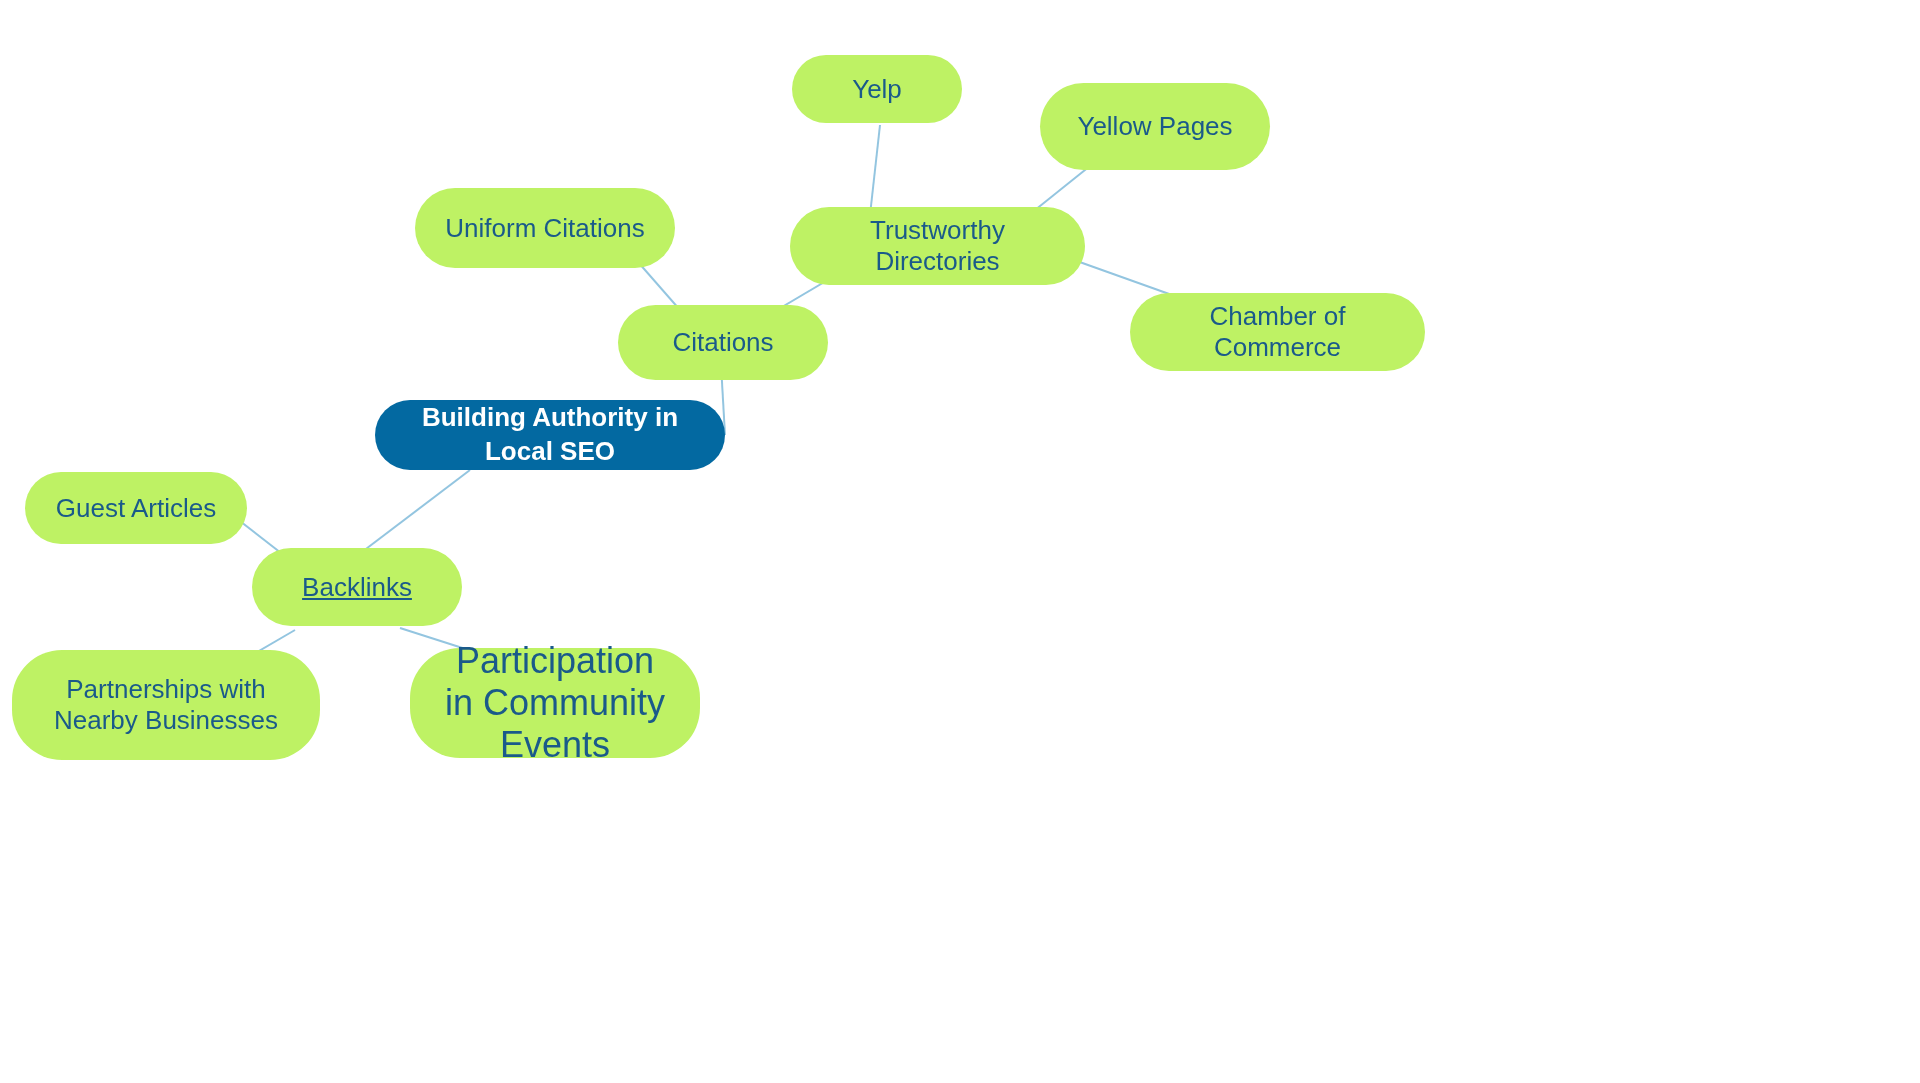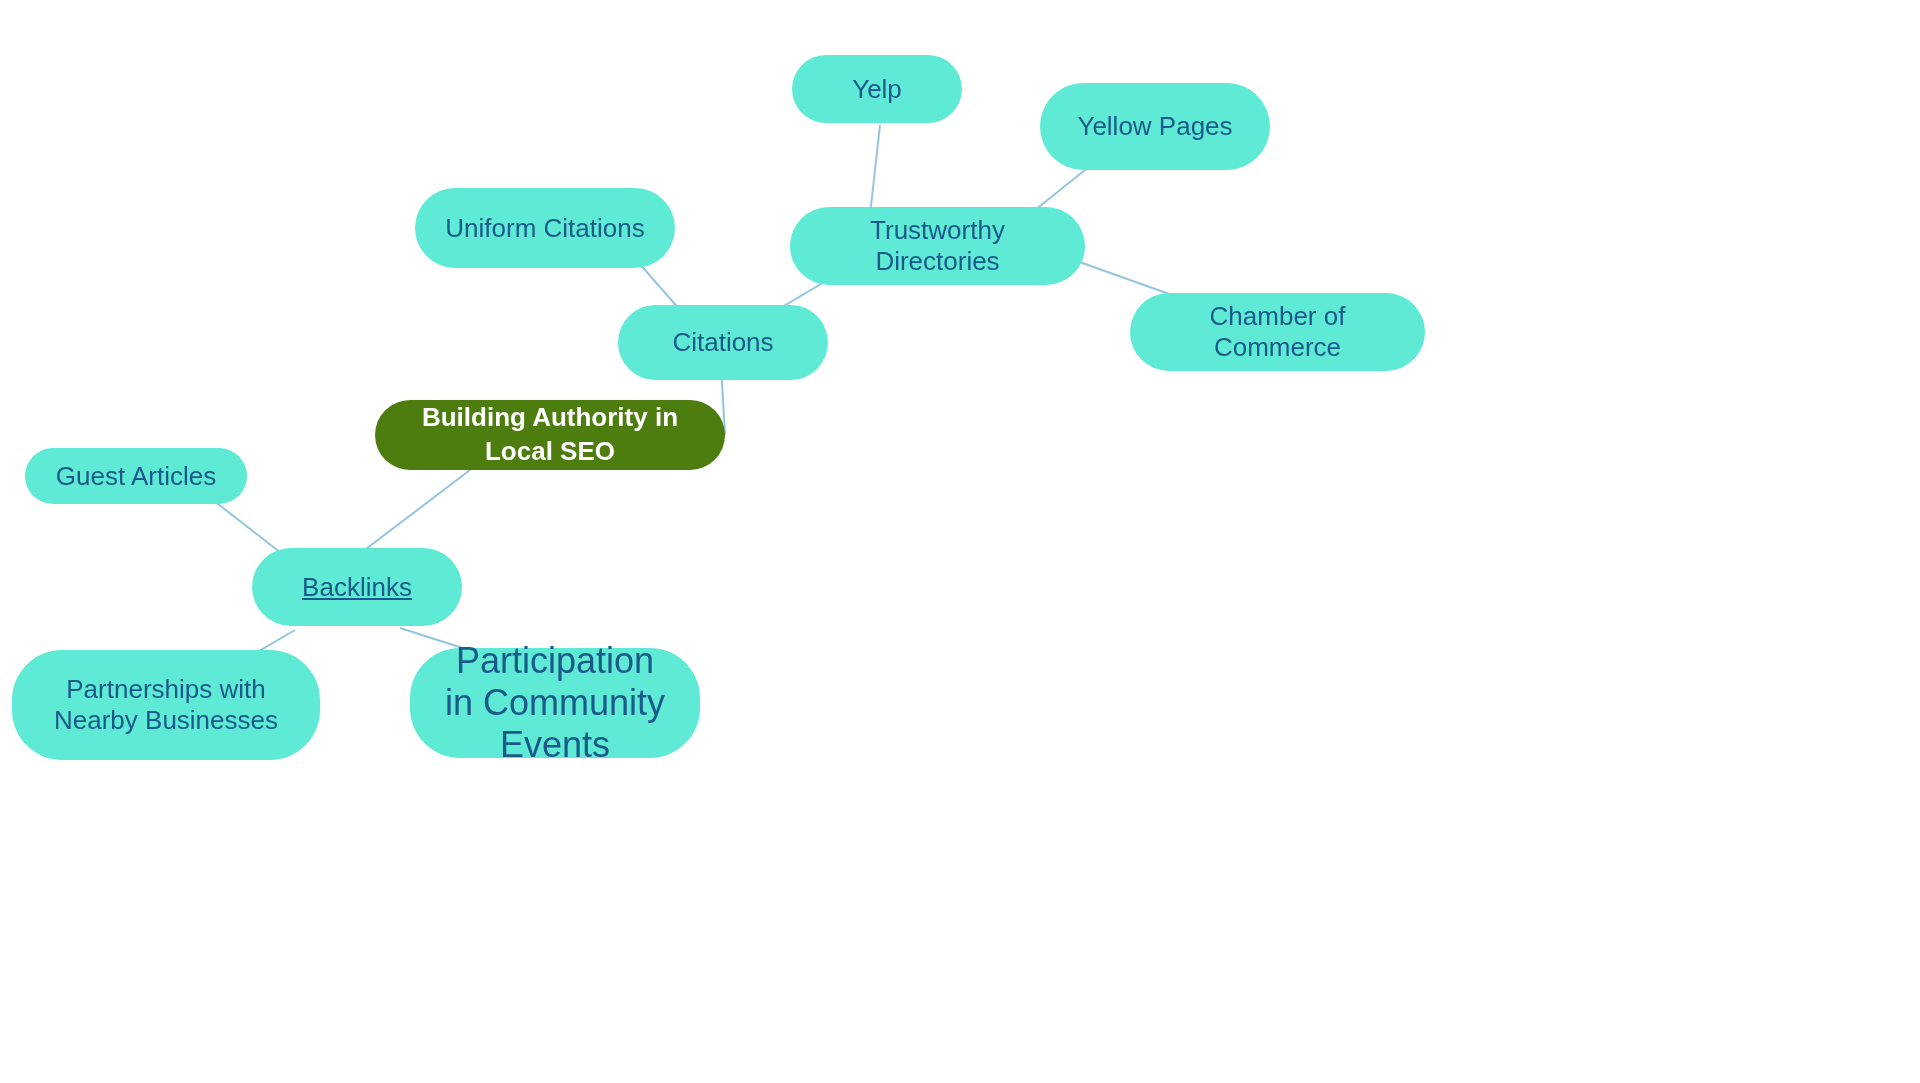--- a/index.html
+++ b/index.html
@@ -25,27 +25,27 @@
       position: absolute;
       border-radius: 50px;
       display: flex;
       align-items: center;
       justify-content: center;
       text-align: center;
       z-index: 1;
     }
 
     .node-light {
-      background: #5eead4;
+      background: #bef264;
       color: #1a5a8a;
       border: none;
     }
 
     .node-dark {
-      background: #4d7c0f;
+      background: #0369a1;
       color: #ffffff;
     }
 
     .node-text {
       font-size: 28px;
       font-weight: 500;
       line-height: 1.3;
       padding: 18px 30px;
     }
 
@@ -106,21 +106,21 @@
 </div>
 
 <div class="node node-light" style="left: 1130px; top: 293px; width: 295px; height: 78px;">
   <span class="node-text-sm">Chamber of Commerce</span>
 </div>
 
 <div class="node node-light" style="left: 252px; top: 548px; width: 210px; height: 78px; text-decoration: underline;">
   <span class="node-text-sm">Backlinks</span>
 </div>
 
-<div class="node node-light" style="left: 25px; top: 448px; width: 222px; height: 56px;">
+<div class="node node-light" style="left: 25px; top: 472px; width: 222px; height: 72px;">
   <span class="node-text-sm">Guest Articles</span>
 </div>
 
 <div class="node node-light" style="left: 12px; top: 650px; width: 308px; height: 110px;">
   <span class="node-text-sm" style="font-size: 26px;">Partnerships with Nearby Businesses</span>
 </div>
 
 <div class="node node-light" style="left: 410px; top: 648px; width: 290px; height: 110px;">
   <span class="node-text-sm" style="font-size: 36px;">Participation in Community Events</span>
 </div>

